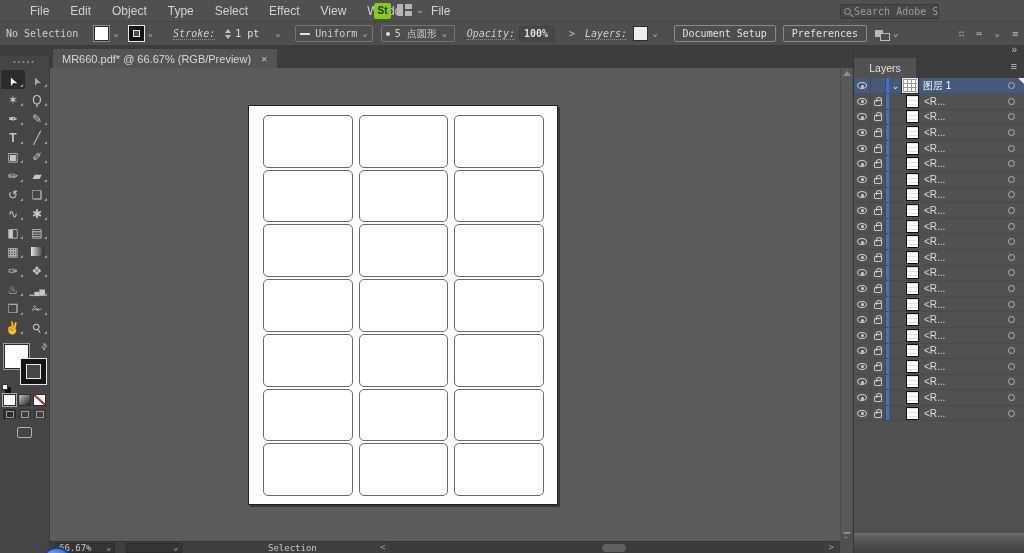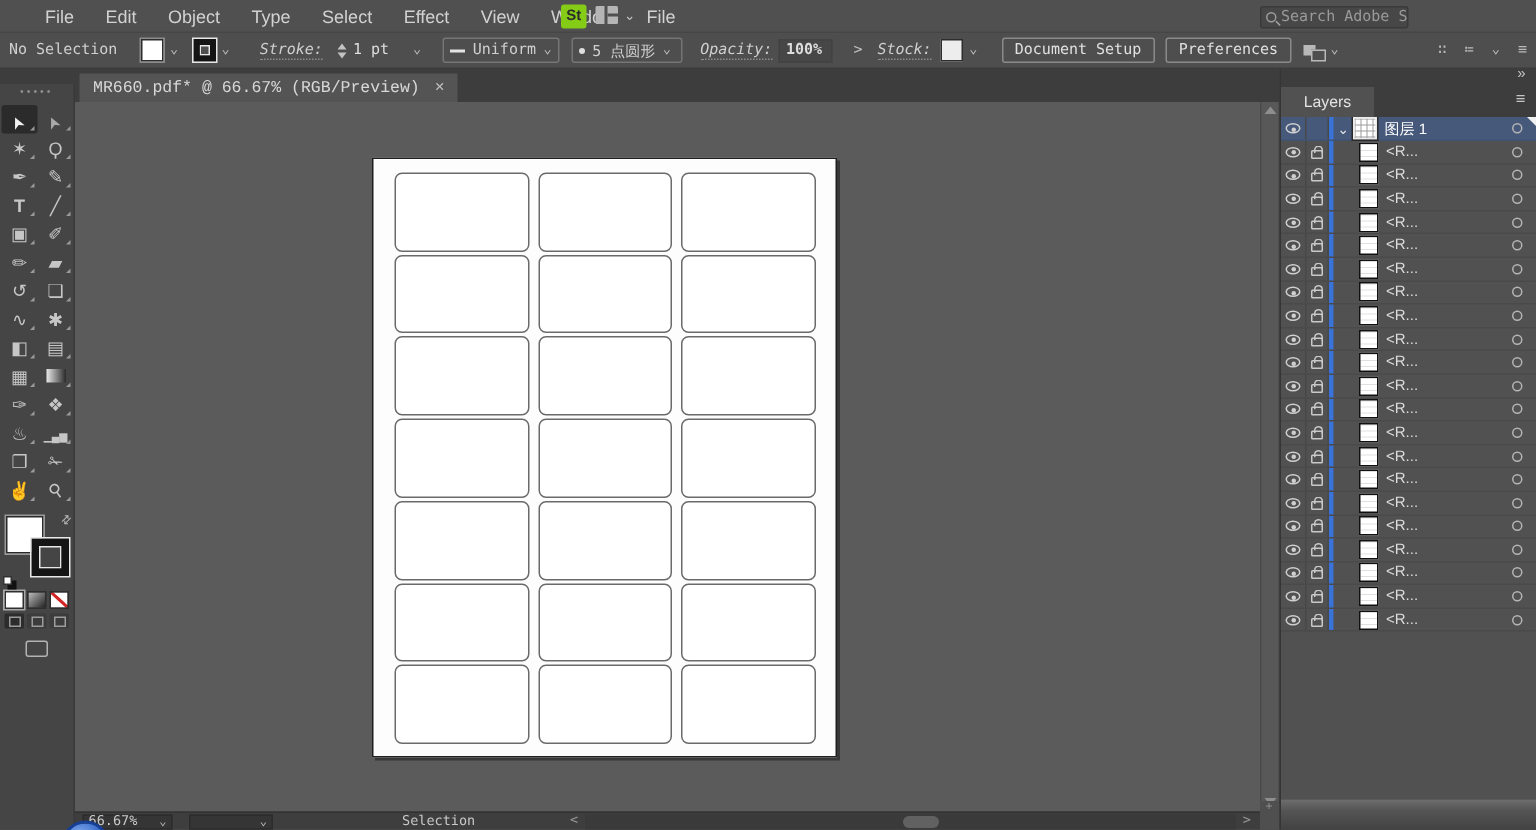--- a/index.html
+++ b/index.html
@@ -46,21 +46,21 @@
   .btn { border:1px solid #8a8a8a; border-radius:2px; height:17px; display:inline-flex; align-items:center;
          padding:0 8px; color:#e0e0e0; background:#4e4e4e; }
   #align-icon { margin-left:8px; width:14px; height:12px; position:relative; }
   #align-icon::before { content:''; position:absolute; left:0; top:2px; width:8px; height:7px; background:#b9b9b9; }
   #align-icon::after { content:''; position:absolute; left:5px; top:5px; width:8px; height:6px; border:1px solid #b9b9b9; background:#4e4e4e; }
   #cb-right { margin-left:auto; display:flex; align-items:center; gap:12px; margin-right:6px; color:#b9b9b9; }
 
   
   #tabbar { position:absolute; left:0; top:46px; width:853px; height:22px; background:#3d3d3d; }
   #doc-tab { position:absolute; left:53px; top:3px; height:19px; background:#545454; display:flex;
-             align-items:center; padding:0 9px; gap:10px;font-family:Liberation Mono, monospace; }
+             align-items:center; padding:0 9px; gap:10px; }
   #doc-tab .title { color:#d8d8d8; font-size:11px; white-space:nowrap; }
   #doc-tab .close { color:#c3c3c3; font-size:11px; }
 
   
   #tools { position:absolute; left:0; top:56px; width:50px; height:497px; background:#454545;
            border-right:1px solid #393939; }
   #tools-grip { text-align:center; color:#8f8f8f; font-size:7px; letter-spacing:2px; line-height:8px; margin-top:2px; }
   #tools-grid { display:grid; grid-template-columns:1fr 1fr; width:48px; margin:4px 1px 0 1px; }
   .tool { width:24px; height:19px; text-align:center; line-height:19px; position:relative; }
   .tool .glyph { display:inline-block; color:#c6c6c6; font-size:12px; line-height:19px; }
@@ -214,21 +214,21 @@
     <span class="chev">⌄</span>
   </span>
   <span class="dd-box" style="margin-left:8px; width:74px;">
     <span class="dot"></span>
     <span>5 点圆形</span>
     <span class="chev">⌄</span>
   </span>
   <span class="cb-label" style="margin-left:12px;">Opacity:</span>
   <span class="val-box" style="border:1px solid #424242; background:#474747; margin-left:4px; width:36px;font-weight:bold;">100%</span>
   <span class="chev" style="margin-left:14px; font-size:10px;">&gt;</span>
-  <span class="cb-label" style="margin-left:10px;">Stock:</span>
+  <span class="cb-label" style="margin-left:10px;">Layers:</span>
   <span class="swatch" style="background:#ededed; border:1px solid #2c2c2c; margin-left:6px;"></span>
   <span class="chev mini-chev">⌄</span>
   <span class="btn" style="margin-left:16px;">Document Setup</span>
   <span class="btn" style="margin-left:7px;">Preferences</span>
   <span id="align-icon"></span>
   <span class="chev mini-chev">⌄</span>
   <span id="cb-right">
     <span>∷</span>
     <span>≔</span>
     <span class="chev">⌄</span>

